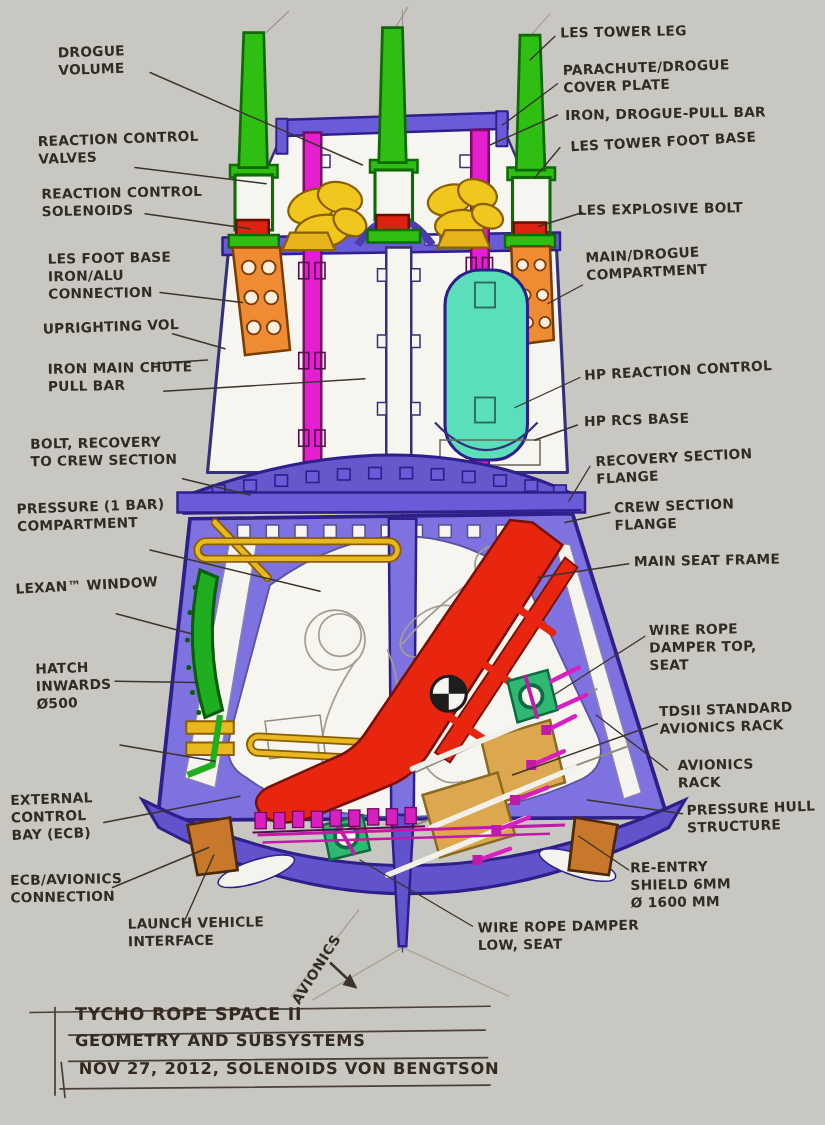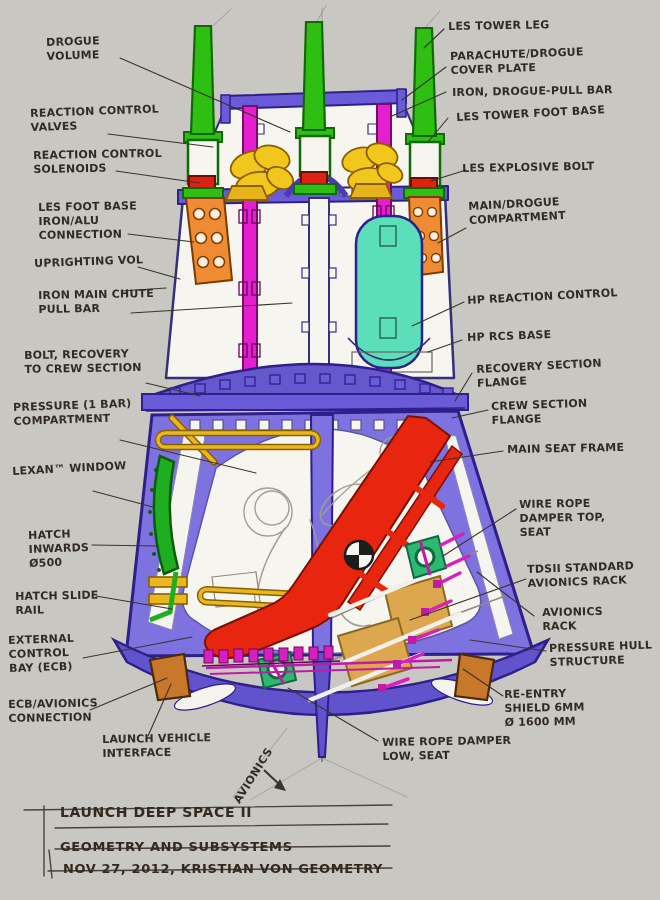--- a/index.html
+++ b/index.html
@@ -4,21 +4,21 @@
 <style>
   html,body{margin:0;padding:0;background:#b3b1ad;}
   .stage{position:relative;width:660px;height:900px;background:#c9c7c2;overflow:hidden;
          font-family:"DejaVu Sans",sans-serif;}
   .stage svg{position:absolute;left:0;top:0;}
   .lbl{position:absolute;font-weight:700;font-size:11px;line-height:1.25;color:#322b22;
        letter-spacing:.2px;white-space:nowrap;transform-origin:left top;}
   .lbl div{pointer-events:none;}
   .title-line{position:absolute;font-weight:700;color:#33291f;letter-spacing:.6px;white-space:nowrap;}
   .t1{font-size:14px;}
-  .t2{font-size:13px;margin-top:13px;}
+  .t2{font-size:13px;}
   .rot-n1{transform:rotate(-1deg);} .rot-n2{transform:rotate(-2deg);} .rot-n3{transform:rotate(-3deg);}
   .avionics{position:absolute;left:231px;top:799px;font-weight:700;font-size:11px;color:#322b22;
             transform:rotate(-58deg);transform-origin:left top;letter-spacing:.5px;}
 </style>
 </head>
 <body>
 
 <div class="stage">
 
 <svg width="660" height="900" viewBox="0 0 660 900">
@@ -418,24 +418,20 @@
       <div>COMPARTMENT</div>
     </div>
 <div class="lbl rot-n3" style="left:12px;top:465px">
   <div>LEXAN™ WINDOW</div>
     </div>
 <div class="lbl rot-n2" style="left:28px;top:529px">
   <div>HATCH</div>
       <div>INWARDS</div>
       <div>Ø500</div>
     </div>
-<div class="lbl rot-n1" style="left:15px;top:590px">
-  <div>HATCH SLIDE</div>
-      <div>RAIL</div>
-    </div>
 <div class="lbl rot-n2" style="left:8px;top:634px">
   <div>EXTERNAL</div>
       <div>CONTROL</div>
       <div>BAY (ECB)</div>
     </div>
 <div class="lbl rot-n1" style="left:8px;top:698px">
   <div>ECB/AVIONICS</div>
       <div>CONNECTION</div>
     </div>
 <div class="lbl rot-n1" style="left:102px;top:733px">
@@ -504,17 +500,17 @@
     </div>
 <div class="lbl rot-n1" style="left:382px;top:736px">
   <div>WIRE ROPE DAMPER</div>
       <div>LOW, SEAT</div>
     </div>
 
 <div class="avionics">
   <div>AVIONICS</div>
     </div>
 
-<div class="title-line t1" style="left:60px;top:804px">LAUNCH DEEP SPACE II</div>
+<div class="title-line t1" style="left:60px;top:804px">TYCHO ROPE SPACE II</div>
 <div class="title-line t2" style="left:60px;top:826px">GEOMETRY AND SUBSYSTEMS</div>
-<div class="title-line t2" style="left:63px;top:848px">NOV 27, 2012, KRISTIAN VON GEOMETRY</div>
+<div class="title-line t2" style="left:63px;top:848px">NOV 27, 2012, SOLENOIDS VON BENGTSON</div>
 
 </div>
 
 </body></html>

